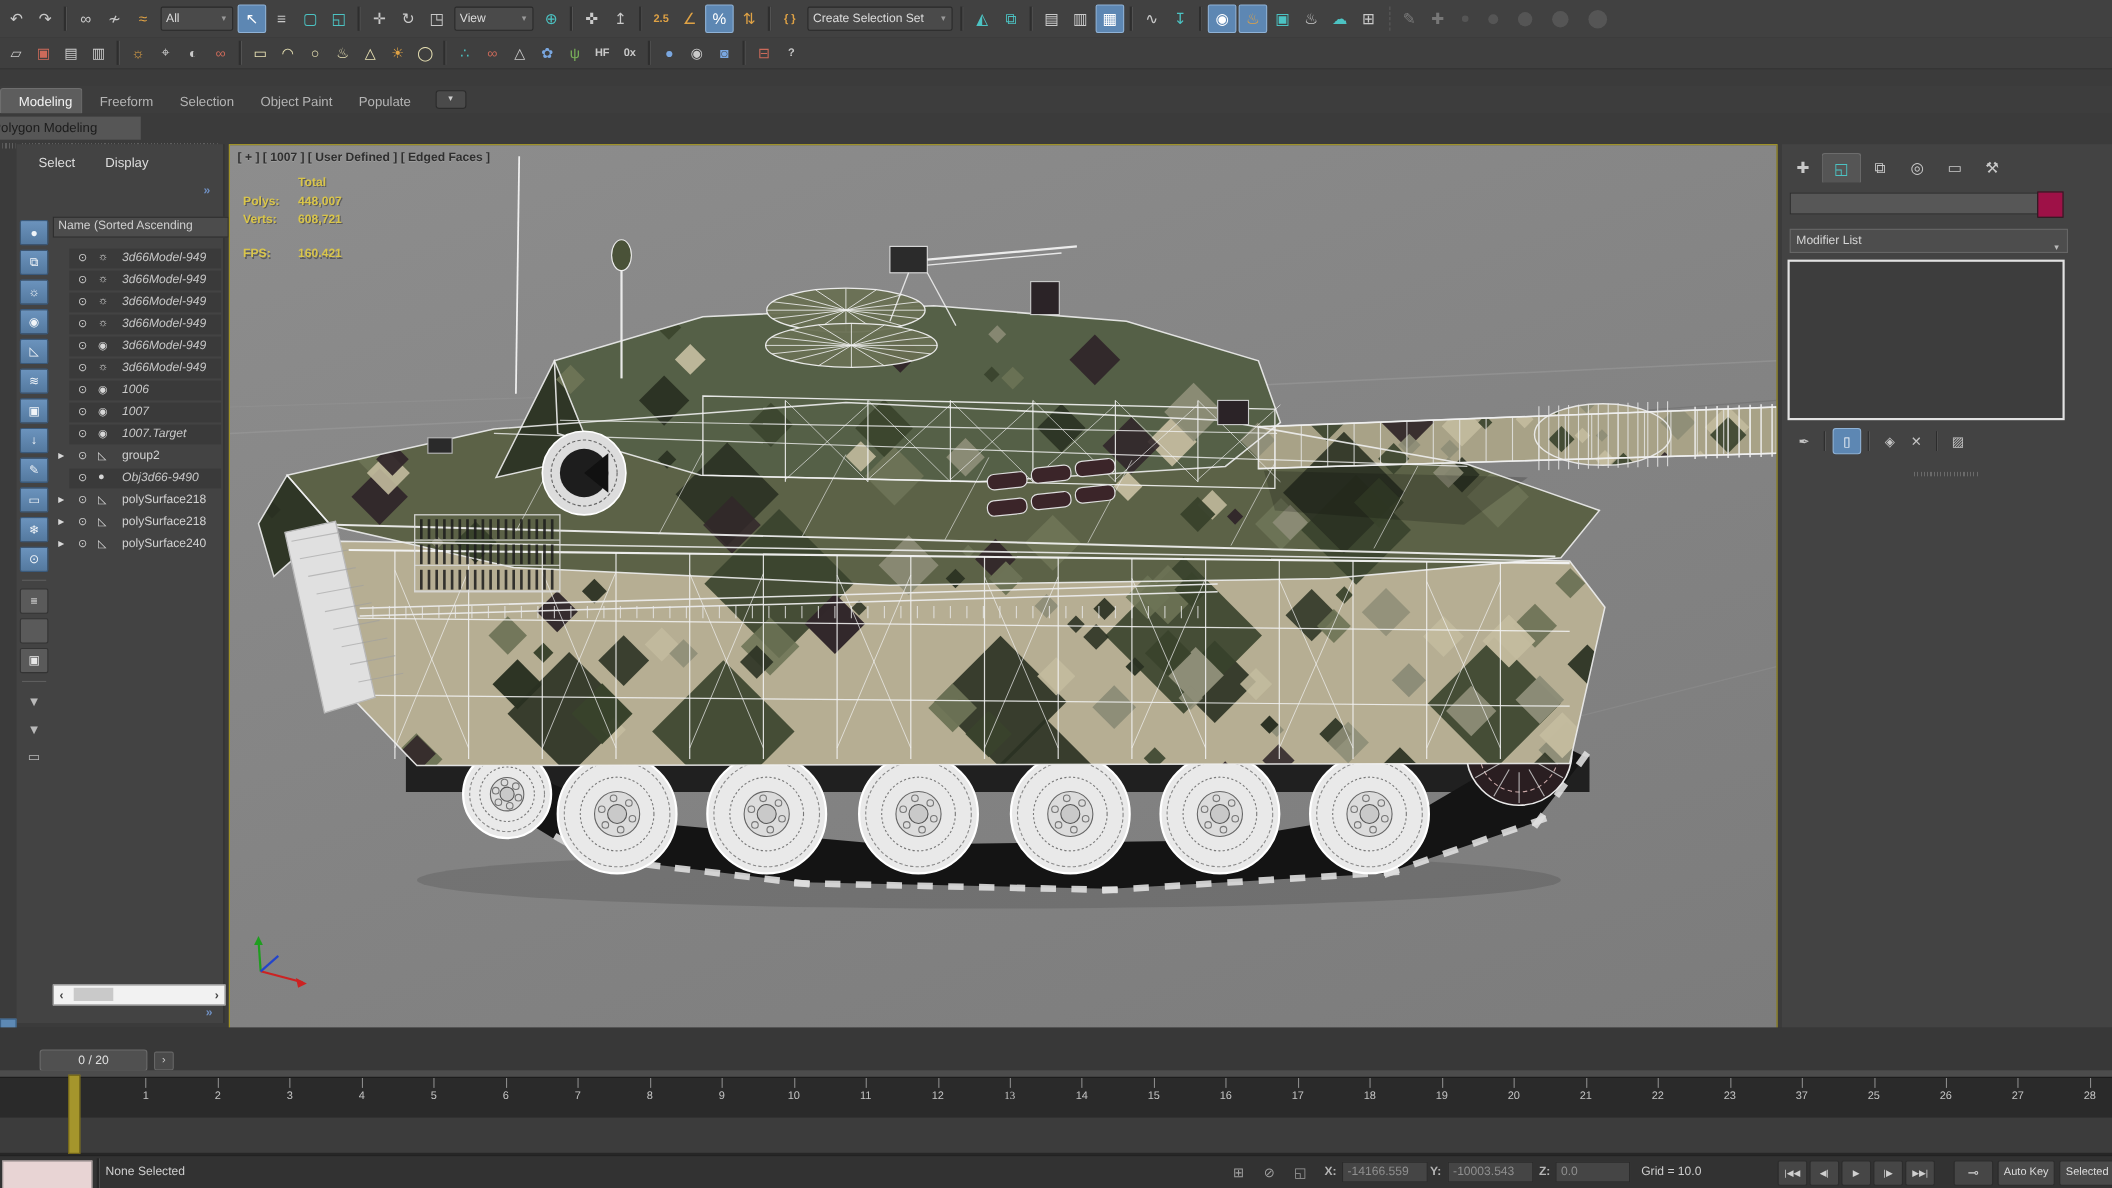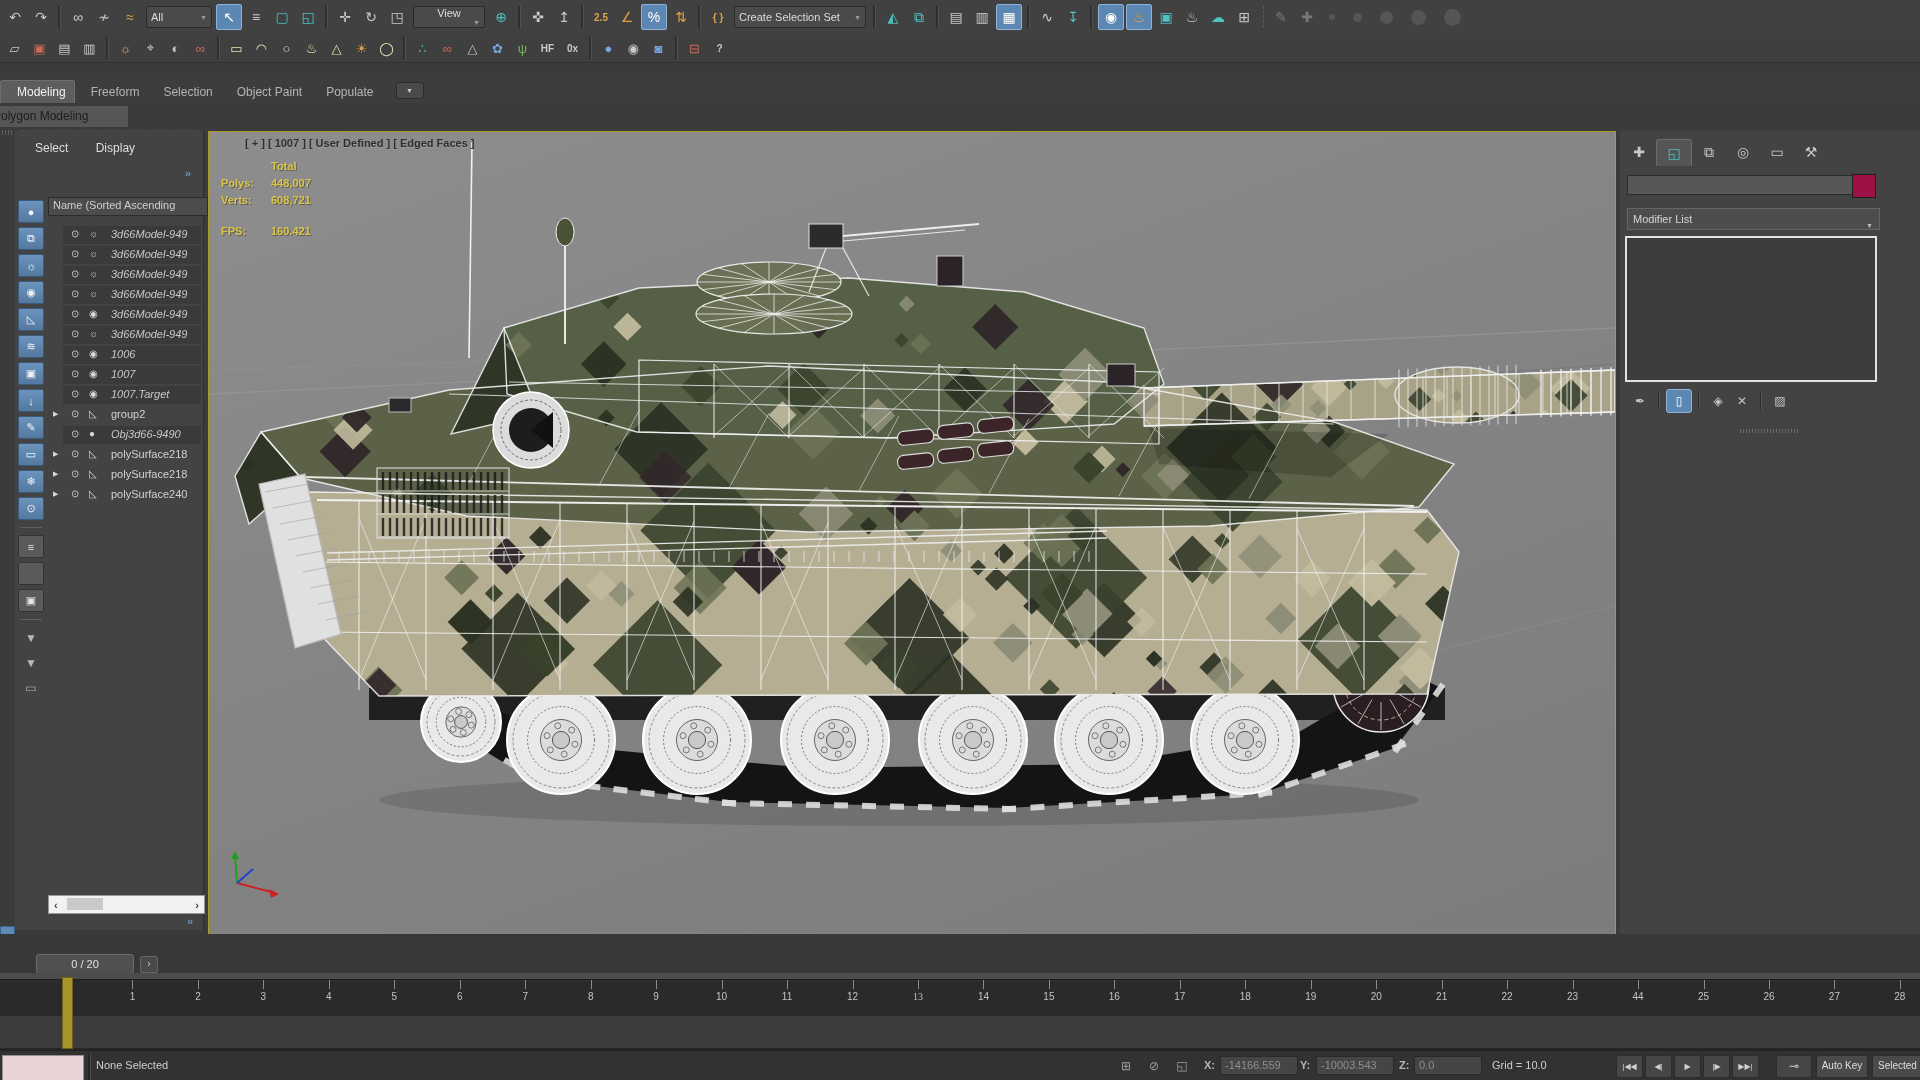--- a/index.html
+++ b/index.html
@@ -60,21 +60,21 @@
   .exscroll .th{position:absolute;left:18px;top:2px;width:36px;height:12px;background:#c9c9c9;}
   .exscroll .ar{padding:0 5px;}
   .chev2{position:absolute;left:172px;top:784px;color:#6f8fc0;font-size:11px;font-weight:bold;}
   .nub-blue{position:absolute;left:0;top:926px;width:13px;height:27px;background:#5d89b4;border:1px solid #3c6186;}
   .nub-gray{position:absolute;left:0;top:1017px;width:13px;height:23px;background:#6e6e6e;}
   
   .viewport{position:absolute;left:208px;top:131px;width:1406px;height:803px;border:1.5px solid #ab9c28;
             background:linear-gradient(160deg,#8d8d8d 0%,#838383 55%,#7c7c7c 100%);overflow:hidden;}
   .viewport svg.tank{position:absolute;left:0;top:0;}
   .vplabel{position:absolute;left:7px;top:5px;font-size:11px;font-weight:bold;color:#2f2f2f;
-           text-shadow:0 1px 0 rgba(255,255,255,.15);margin-left:29px;}
+           text-shadow:0 1px 0 rgba(255,255,255,.15);}
   .vpstats{position:absolute;left:12px;top:26px;font-size:11px;font-weight:bold;color:#d9c54a;
            text-shadow:1px 1px 0 rgba(0,0,0,.35);line-height:17px;}
   .vpstats .r{display:flex;} .vpstats .k{width:48px;} .vpstats .v{margin-left:2px;}
   .vpstats .tot{margin-left:50px;}
   .vpstats .fps{margin-top:14px;}
   .tripod{position:absolute;left:14px;bottom:30px;}
   
   .cmdpanel{position:absolute;left:1620px;top:131px;width:300px;height:824px;background:#434343;}
   .cmdtabs{position:absolute;left:2px;top:8px;display:flex;}
   .ctab{width:34px;height:26px;display:flex;align-items:center;justify-content:center;font-size:14px;color:#c9c9c9;}
@@ -141,21 +141,21 @@
         <span class="car">▼</span>
       </div>
       <div class="tbi hl">↖</div>
       <div class="tbi">≡</div>
       <div class="tbi teal">▢</div>
       <div class="tbi teal">◱</div>
       <div class="tsep"></div>
       <div class="tbi">✛</div>
       <div class="tbi">↻</div>
       <div class="tbi">◳</div>
-      <div class="dd" style="width: 62px; flex-direction: column;">
+      <div class="dd" style="width: 62px;">
         <span>View</span>
         <span class="car">▼</span>
       </div>
       <div class="tbi teal">⊕</div>
       <div class="tsep"></div>
       <div class="tbi">✜</div>
       <div class="tbi">↥</div>
       <div class="tsep"></div>
       <div class="tbi txt gold">2.5</div>
       <div class="tbi gold">∠</div>
@@ -1094,21 +1094,21 @@
       <div class="tnum" style="left: 1310.74px;">19</div>
       <div class="tick" style="left: 1376.2px;"></div>
       <div class="tnum" style="left: 1376.2px;">20</div>
       <div class="tick" style="left: 1441.66px;"></div>
       <div class="tnum" style="left: 1441.66px;">21</div>
       <div class="tick" style="left: 1507.12px;"></div>
       <div class="tnum" style="left: 1507.12px;">22</div>
       <div class="tick" style="left: 1572.58px;"></div>
       <div class="tnum" style="left: 1572.58px;">23</div>
       <div class="tick" style="left: 1638.04px;"></div>
-      <div class="tnum" style="left: 1638.04px;">44</div>
+      <div class="tnum" style="left: 1638.04px;">37</div>
       <div class="tick" style="left: 1703.5px;"></div>
       <div class="tnum" style="left: 1703.5px;">25</div>
       <div class="tick" style="left: 1768.96px;"></div>
       <div class="tnum" style="left: 1768.96px;">26</div>
       <div class="tick" style="left: 1834.42px;"></div>
       <div class="tnum" style="left: 1834.42px;">27</div>
       <div class="tick" style="left: 1899.88px;"></div>
       <div class="tnum" style="left: 1899.88px;">28</div>
     </div>
   <div class="trackbar"></div>

